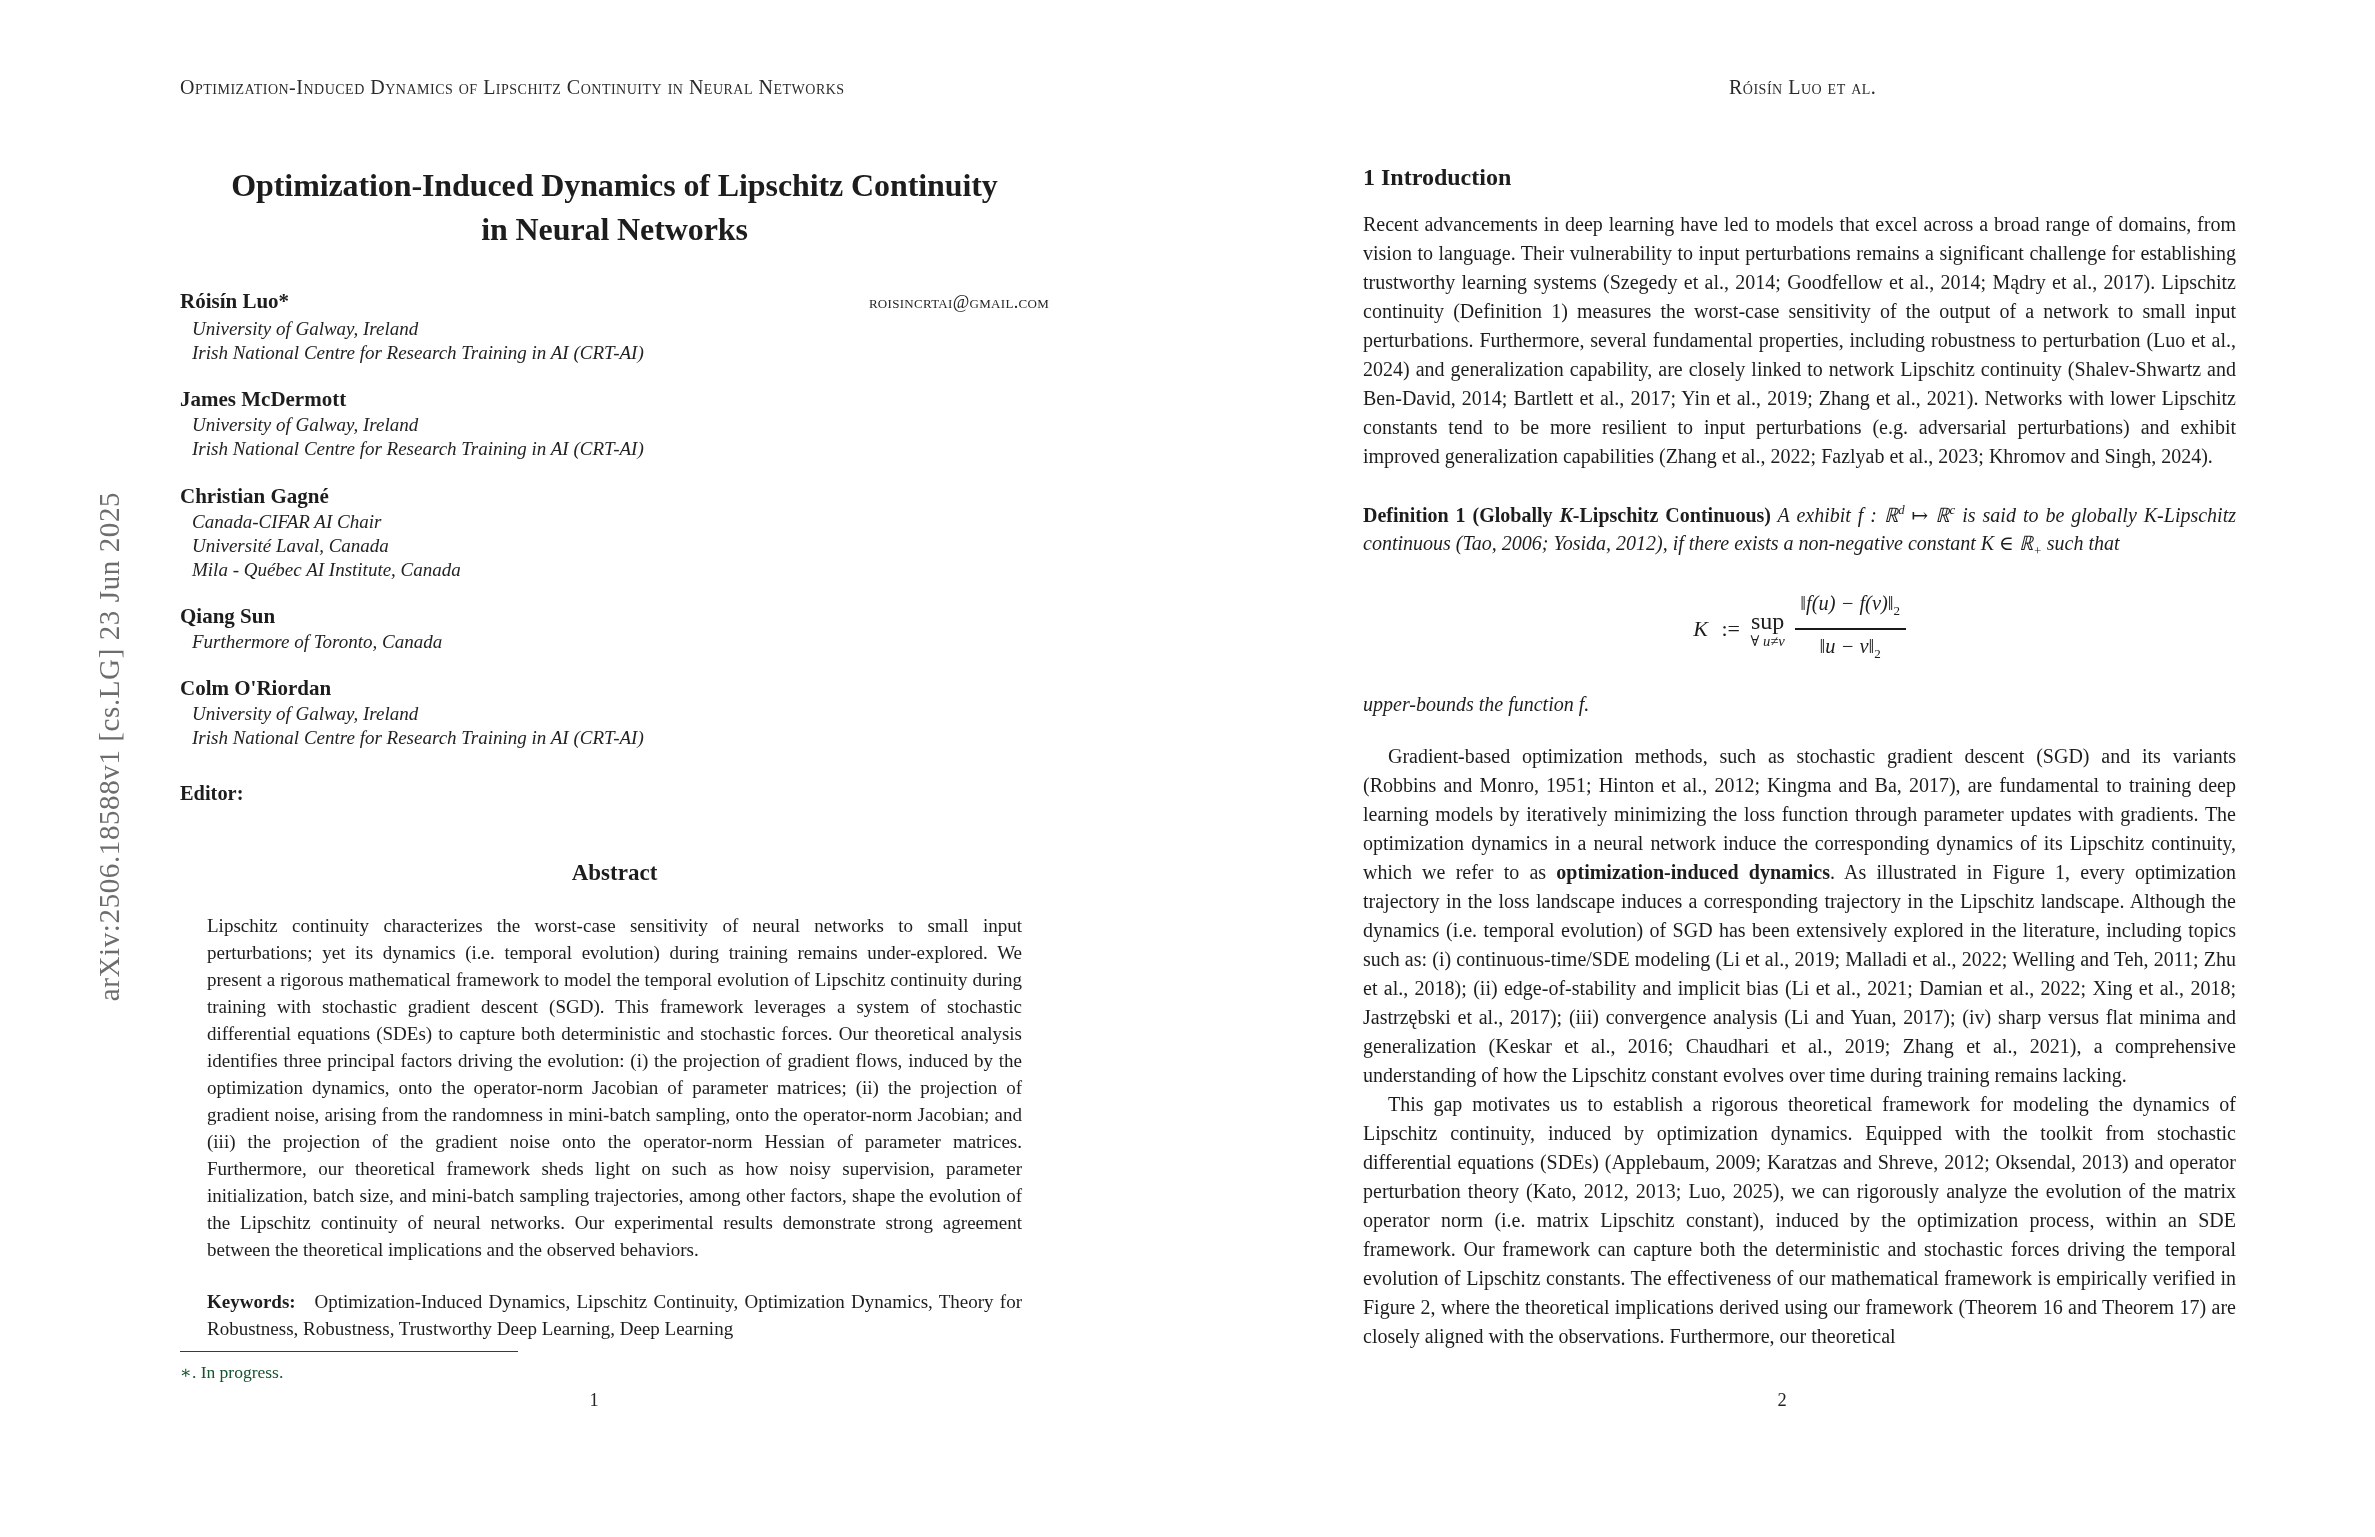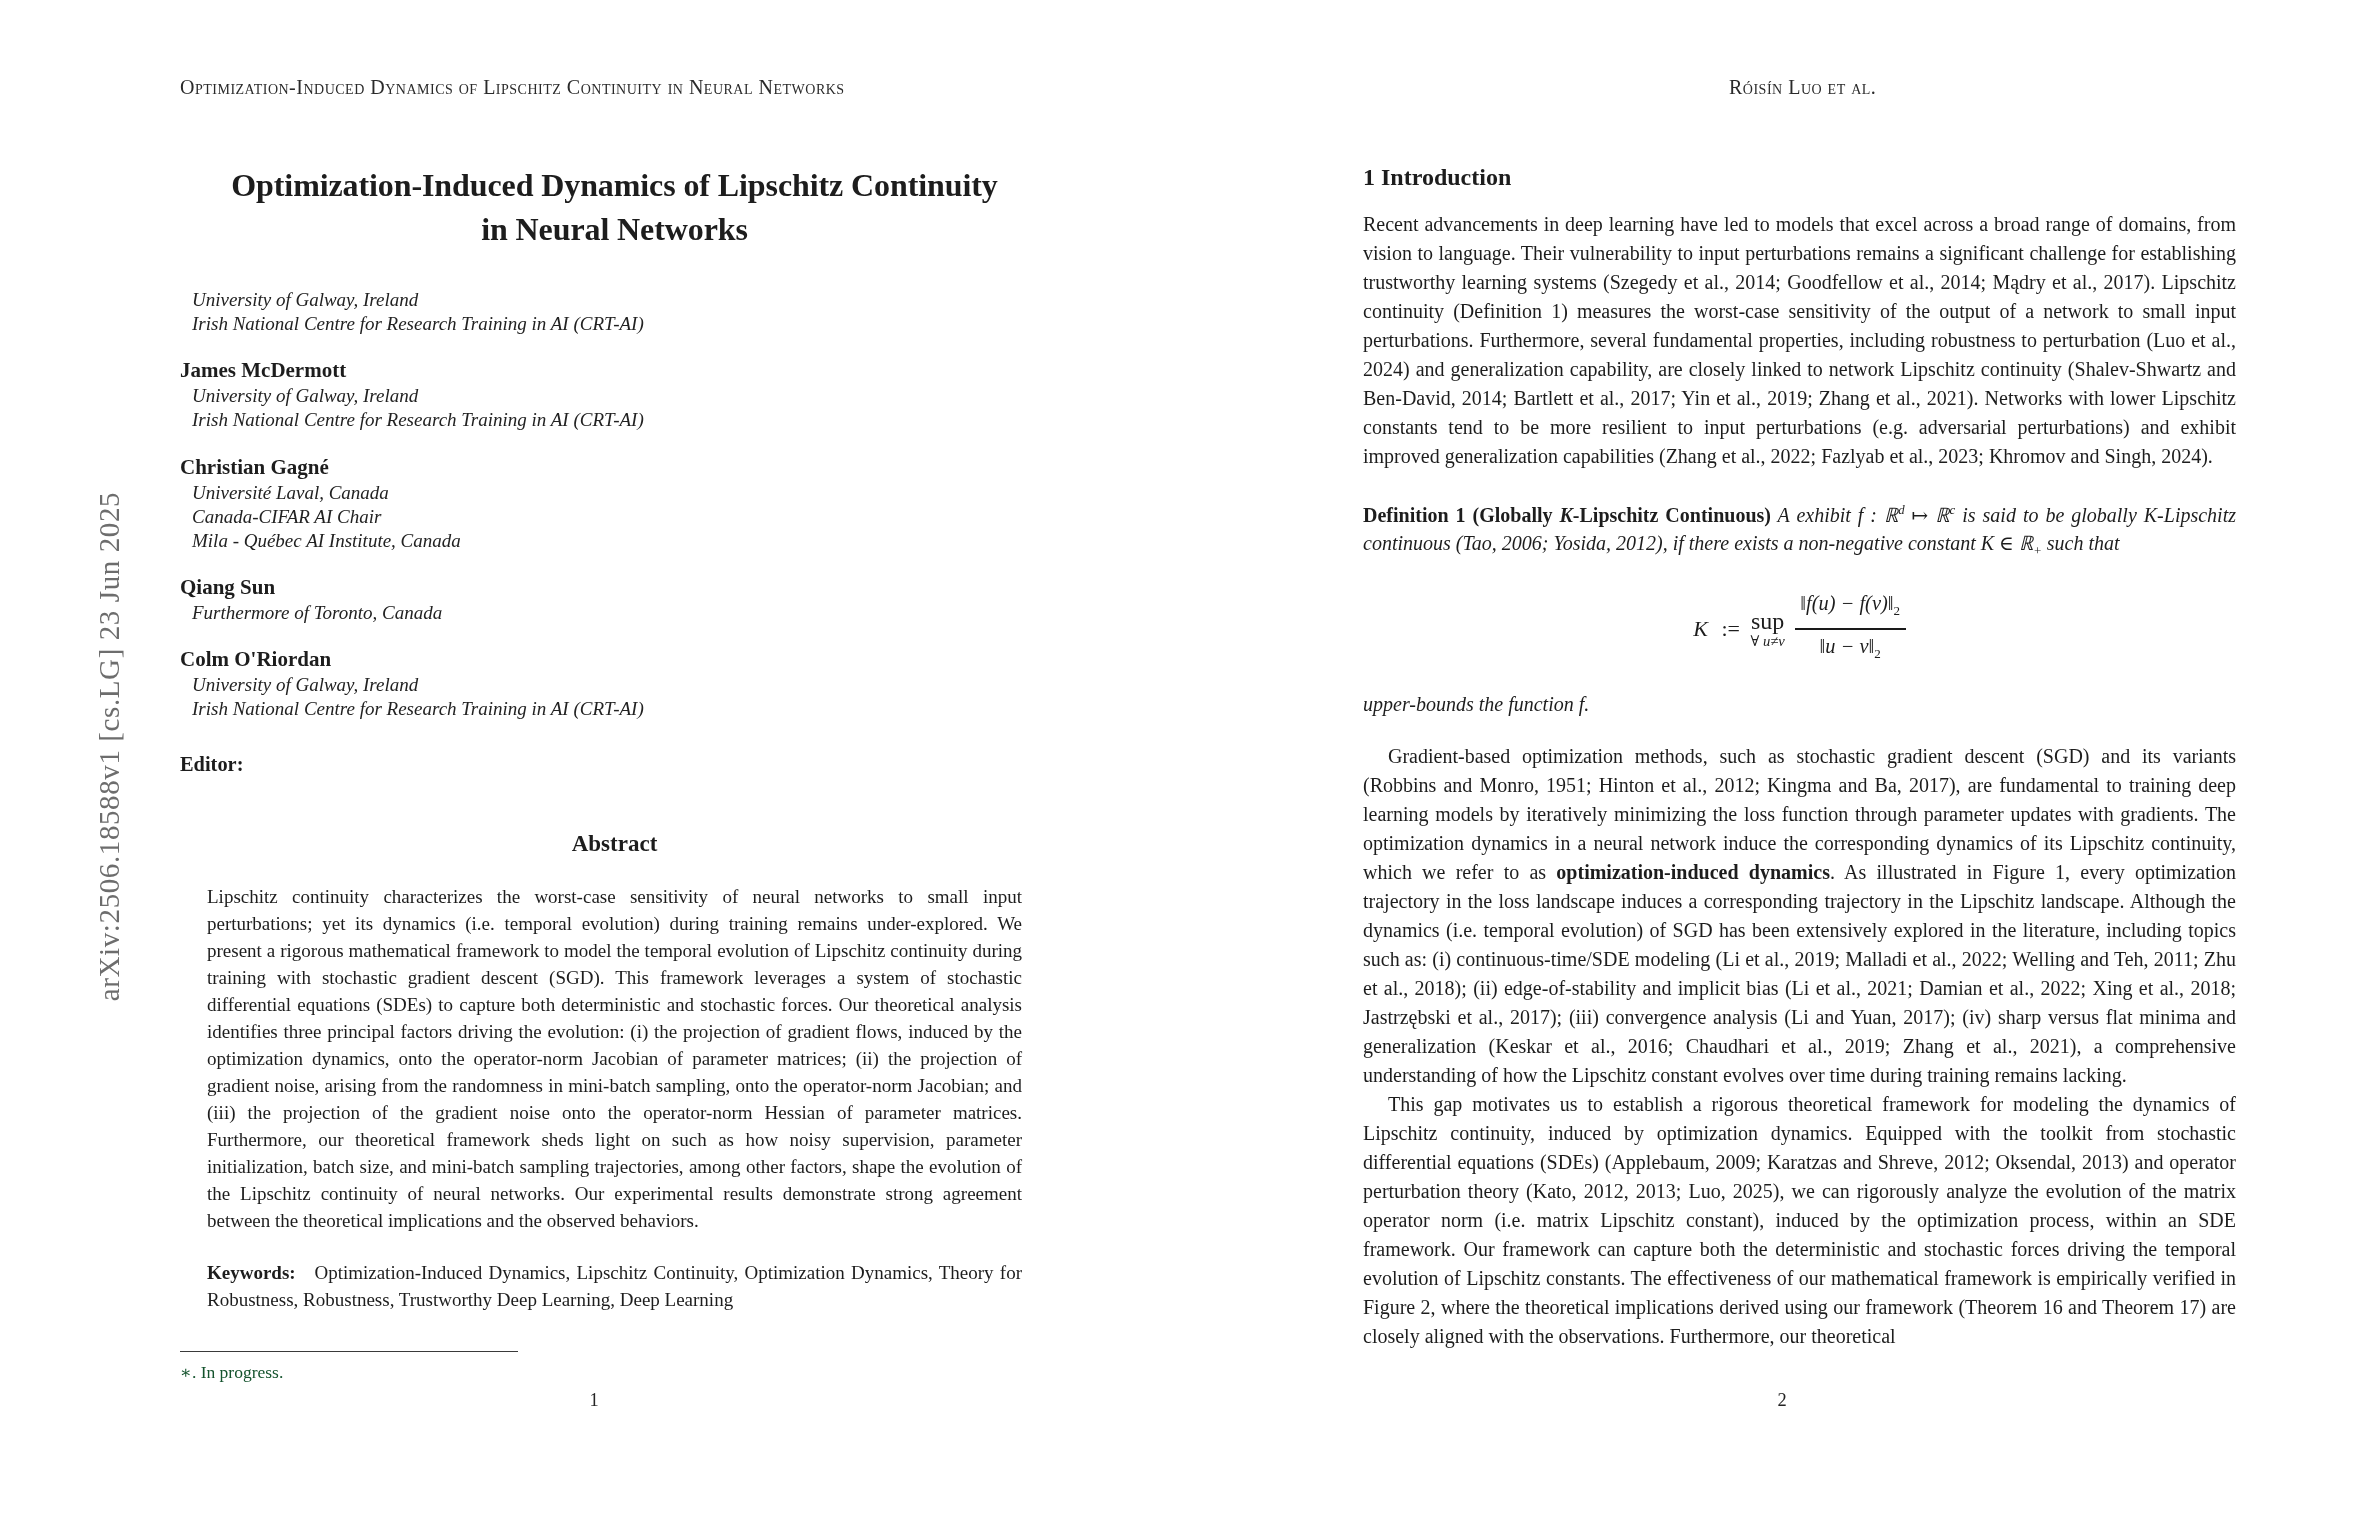--- a/index.html
+++ b/index.html
@@ -253,40 +253,44 @@
 
   <div class="sheet sheet-left">
 
     <div class="runhead runhead-left">Optimization-Induced Dynamics of Lipschitz Continuity in Neural Networks</div>
 
     <div class="colbody col-left">
 
       <h1 class="paper-title">Optimization-Induced Dynamics of Lipschitz Continuity in Neural Networks</h1>
 
       <div class="author-block">
+        <div class="author-row">
+          <span class="author-name">Róisín Luo*</span>
+          <span class="author-email">roisincrtai@gmail.com</span>
+        </div>
         <div class="affil">University of Galway, Ireland</div>
         <div class="affil">Irish National Centre for Research Training in AI (CRT-AI)</div>
       </div>
 
       <div class="author-block">
         <div class="author-row">
           <span class="author-name">James McDermott</span>
           <span class="author-email"></span>
         </div>
         <div class="affil">University of Galway, Ireland</div>
         <div class="affil">Irish National Centre for Research Training in AI (CRT-AI)</div>
       </div>
 
       <div class="author-block">
         <div class="author-row">
           <span class="author-name">Christian Gagné</span>
           <span class="author-email"></span>
         </div>
+        <div class="affil">Canada-CIFAR AI Chair</div>
         <div class="affil">Université Laval, Canada</div>
-        <div class="affil">Canada-CIFAR AI Chair</div>
         <div class="affil">Mila - Québec AI Institute, Canada</div>
       </div>
 
       <div class="author-block">
         <div class="author-row">
           <span class="author-name">Qiang Sun</span>
           <span class="author-email"></span>
         </div>
         <div class="affil">Furthermore of Toronto, Canada</div>
       </div>

